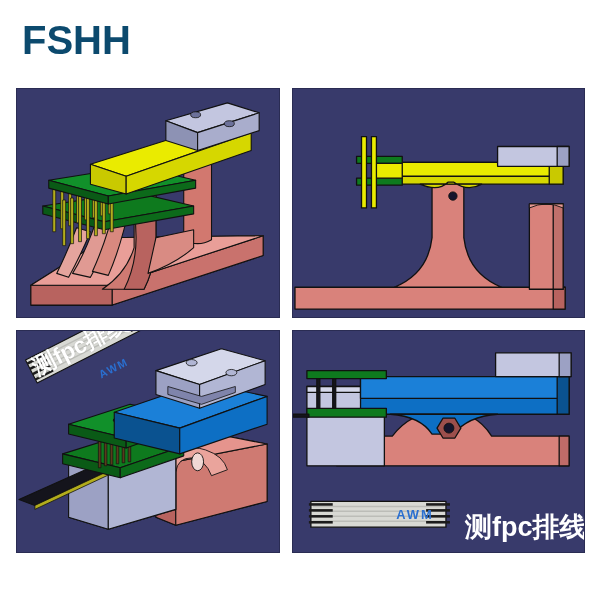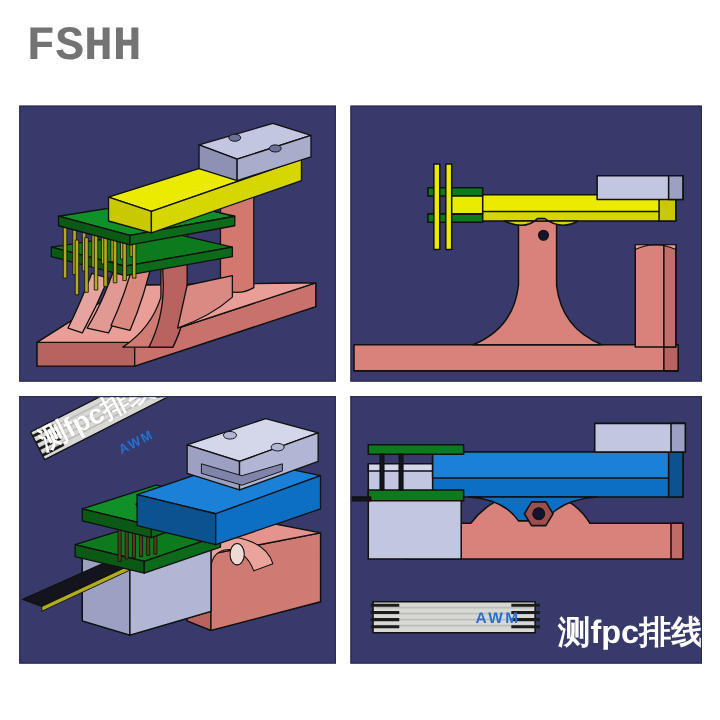--- a/index.html
+++ b/index.html
@@ -8,23 +8,23 @@
     background:#ffffff;
     font-family:"Liberation Sans","DejaVu Sans",sans-serif;
     overflow:hidden;
     position:relative;
   }
   #root{position:absolute;left:0;top:0;width:600px;height:600px;}
 
   
   .title{
     position:absolute;left:22px;top:18px;
-    font-size:40px;font-weight:bold;color:#737373;
+    font-size:40px;font-weight:bold;color:#0c4a6e;
     letter-spacing:0px;line-height:44px;
-    font-family:Liberation Mono, monospace;
+    font-family:Liberation Sans, sans-serif;
   }
 
   
   .grid{position:absolute;left:0;top:0;width:600px;height:600px;}
   .panel{
     position:absolute;
     background:#383a6b;
     border:1px solid #2a2c53;
     overflow:hidden;
     box-sizing:border-box;

